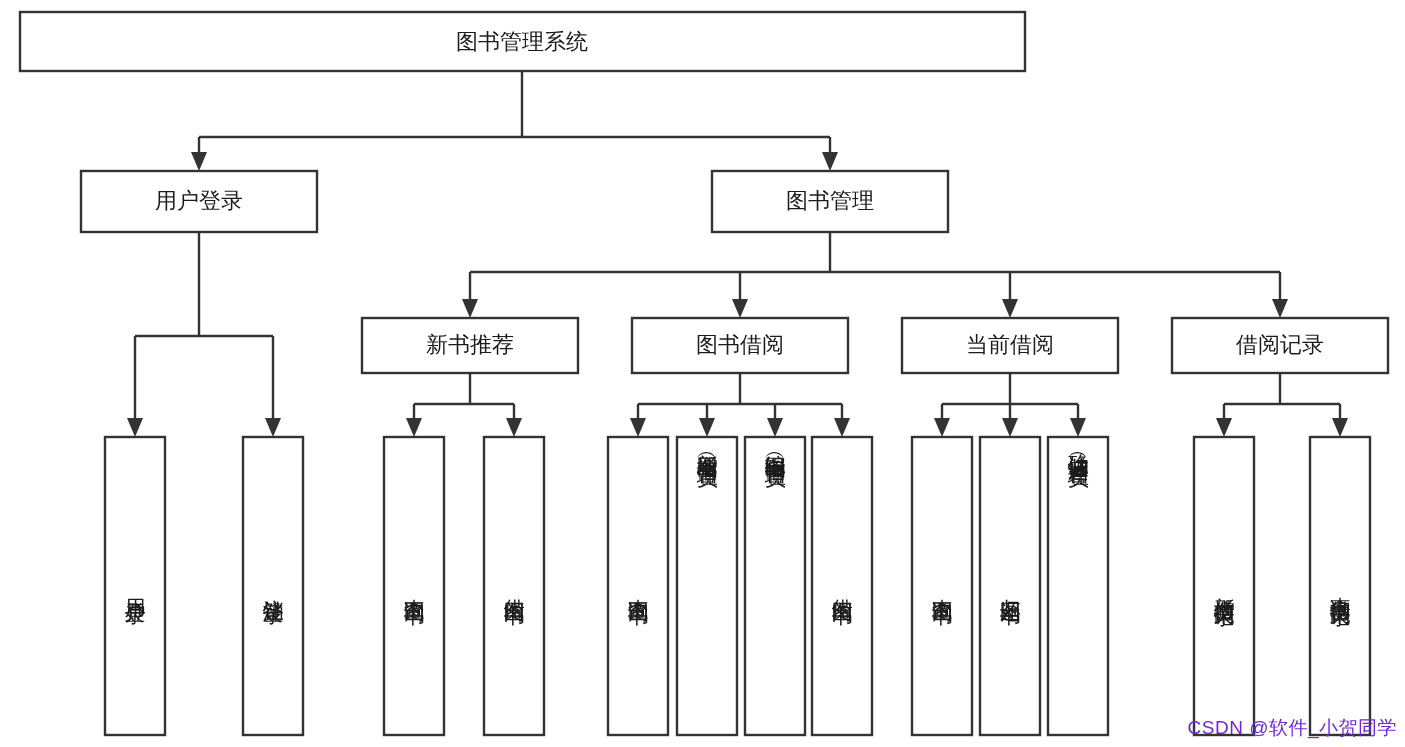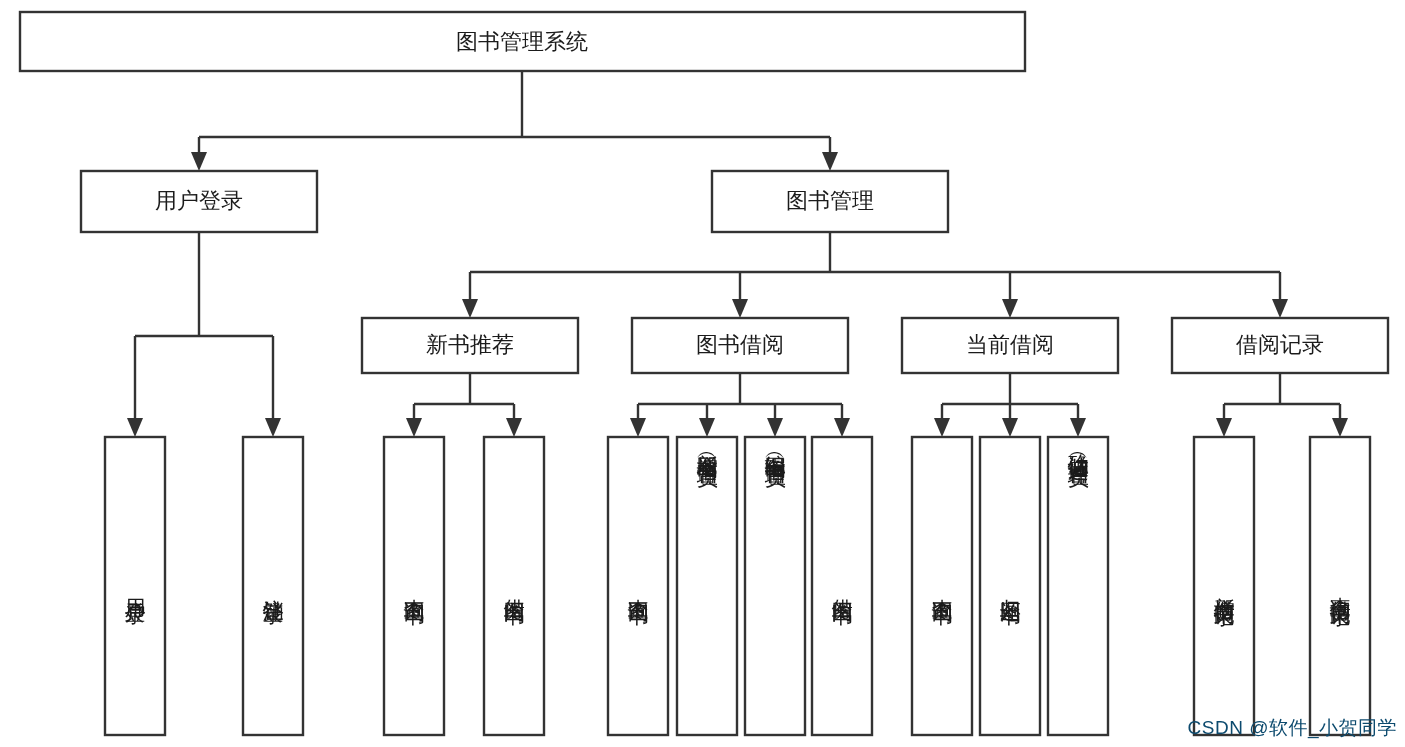--- a/index.html
+++ b/index.html
@@ -65,21 +65,21 @@
     letter-spacing: 2px;
     white-space: pre;
     text-align: center;
   }
   .watermark {
     position: absolute;
     right: 8px;
     bottom: 6px;
     font-family: "Liberation Sans", "DejaVu Sans", sans-serif;
     font-size: 19px;
-    color: #0c4a6e;
+    color: #6d28d9;
     letter-spacing: 0.5px;
     white-space: pre;
     pointer-events: none;
   }
 </style>
 </head>
 <body>
 
 <div id="diagram-root">
 

